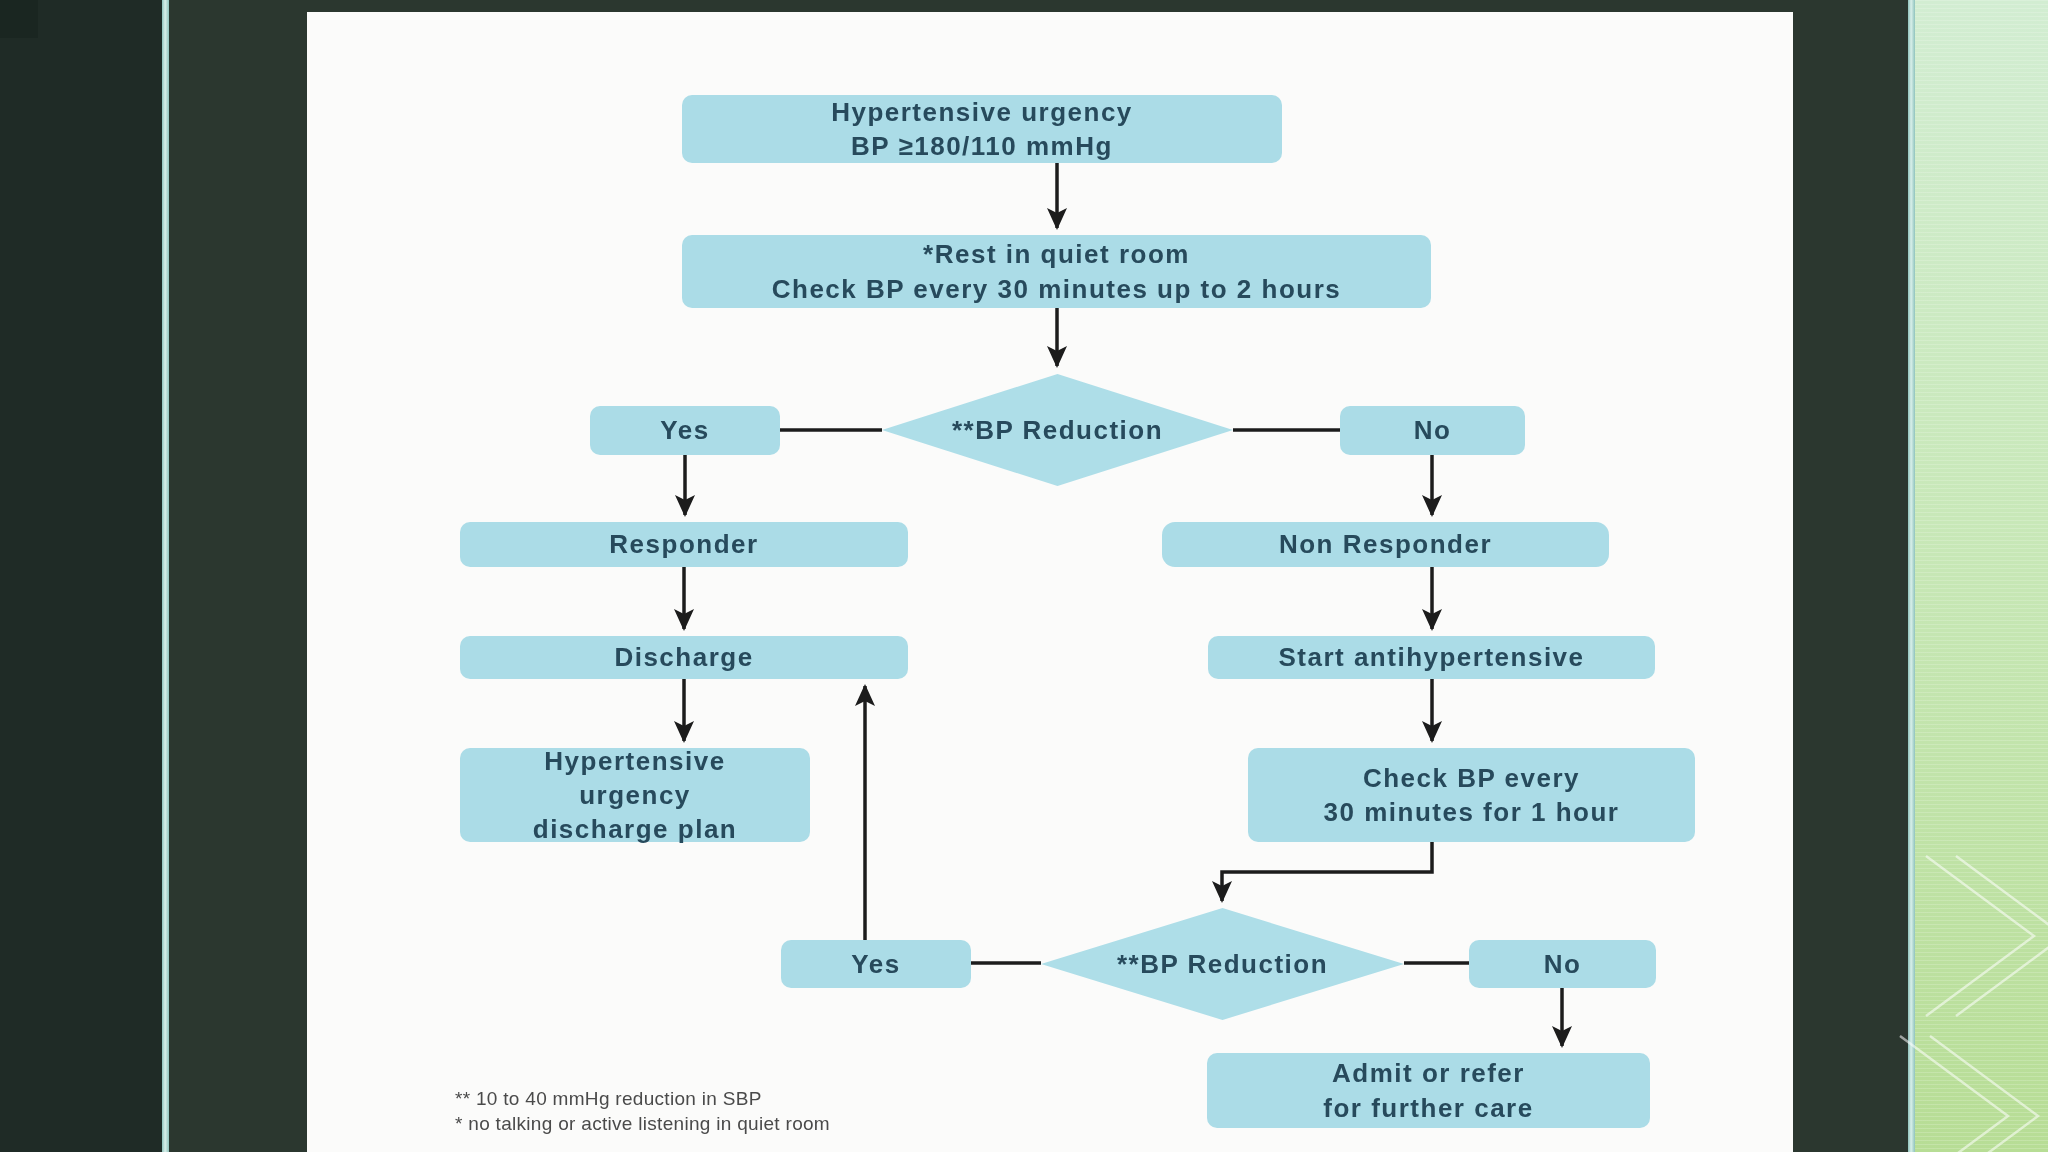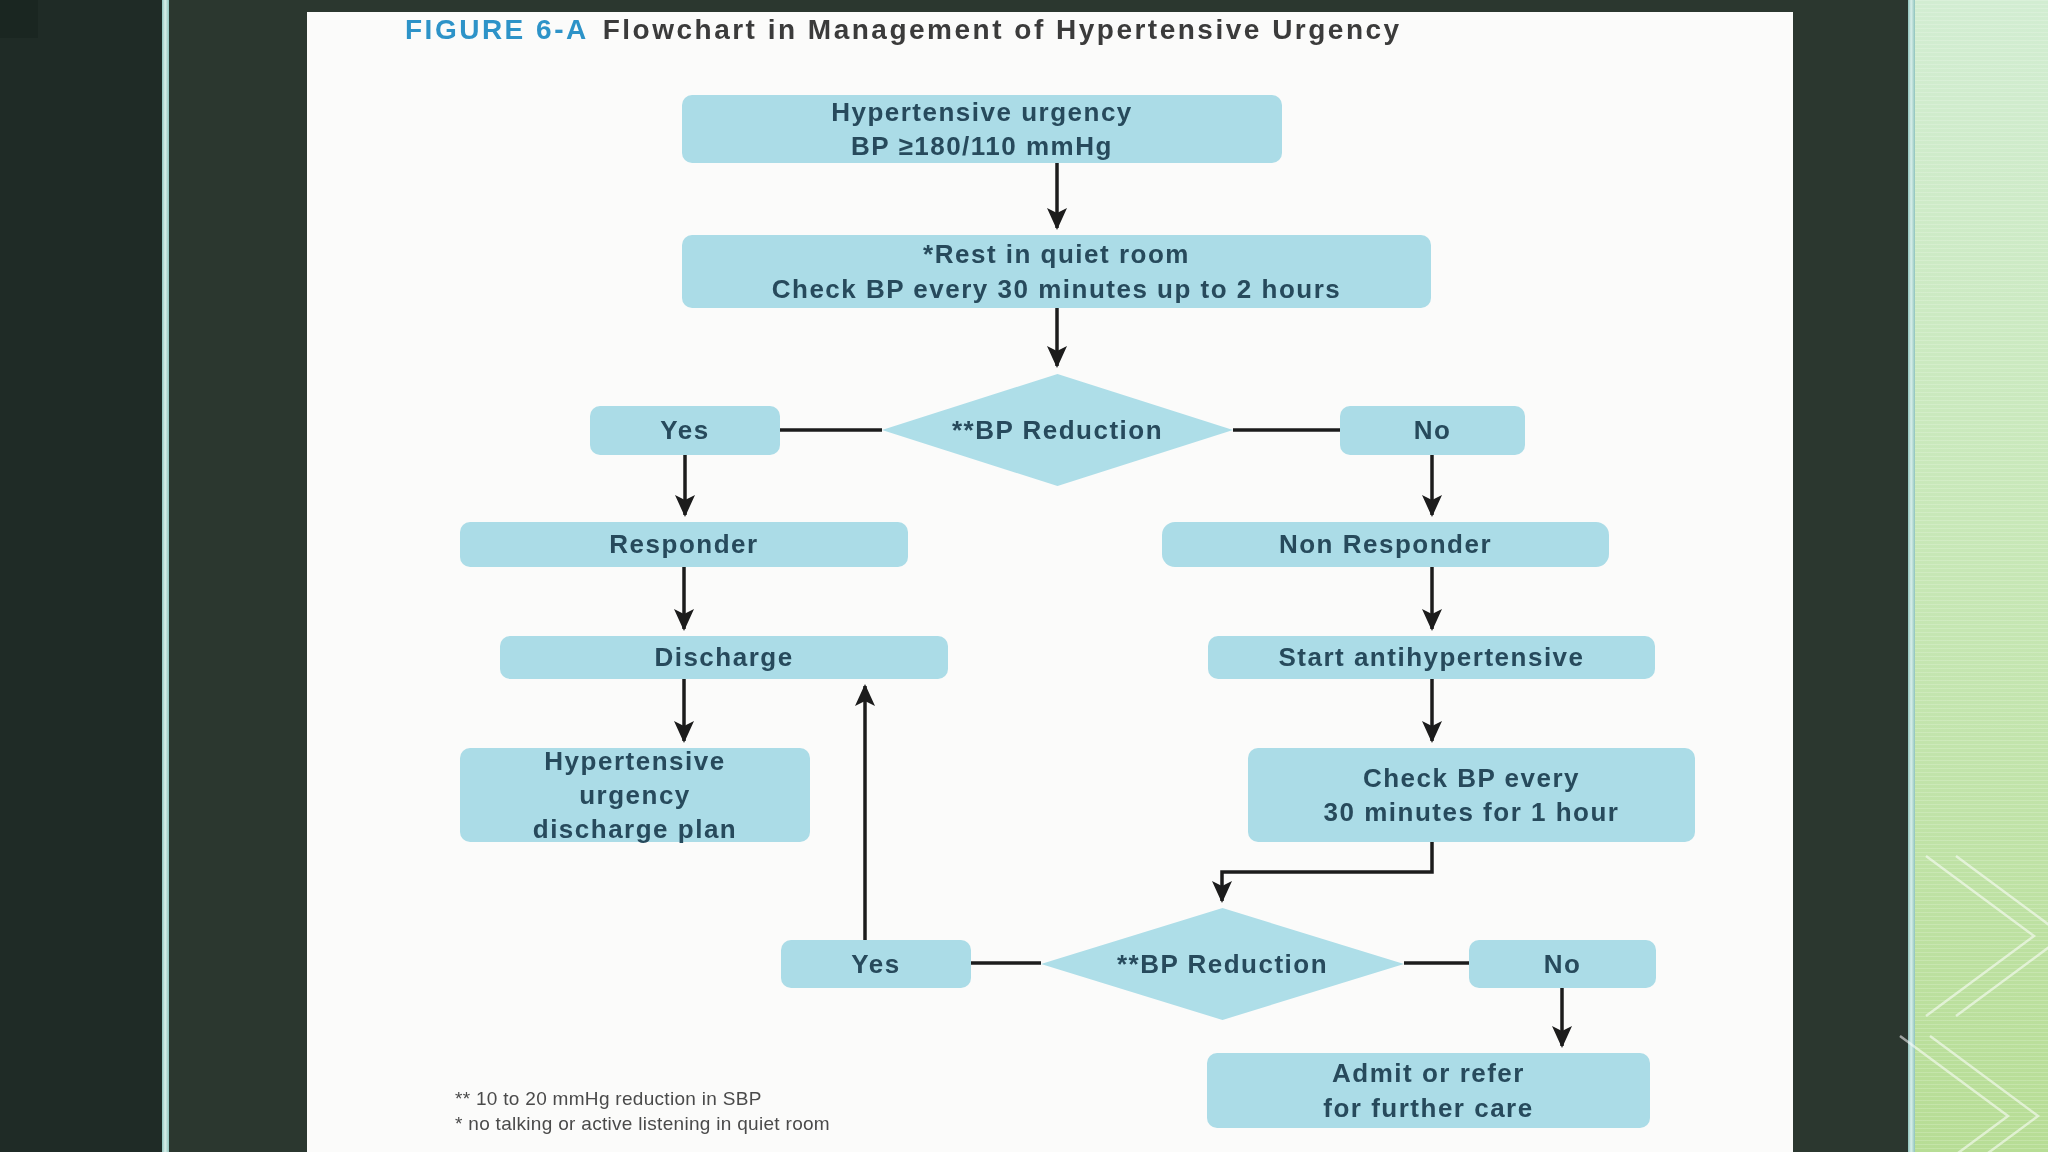--- a/index.html
+++ b/index.html
@@ -62,23 +62,20 @@
 
   <div class="band" id="band-left-dark"></div>
   <div id="corner-sq"></div>
   <div class="band teal-line" id="teal-left"></div>
   <div class="band" id="band-right-dark"></div>
   <div class="band teal-line" id="teal-right"></div>
   <div class="band" id="band-green"></div>
 
   <div id="panel"></div>
 
-  <div id="figure-title">
-    <span class="fig-label">FIGURE 6-A</span><span>Flowchart in Management of Hypertensive Urgency</span>
-  </div>
 
   <svg id="connectors" width="2048" height="1152" viewBox="0 0 2048 1152">
     <defs>
       <marker id="arrow" markerUnits="userSpaceOnUse" markerWidth="26" markerHeight="24" refX="20" refY="10" orient="auto">
         <path d="M0,0 L22,10 L0,20 L5,10 Z" fill="#1c1c1c"></path>
       </marker>
     </defs>
     <path class="flow-line" d="M1057 163 V 228" marker-end="url(#arrow)"></path>
     <path class="flow-line" d="M1057 308 V 366" marker-end="url(#arrow)"></path>
     <path class="flow-line" d="M685 455 V 515" marker-end="url(#arrow)"></path>
@@ -110,38 +107,38 @@
   <div class="node diamond" style="left:882px;top:374px;width:351px;height:112px;">**BP Reduction</div>
 
   <div class="node" style="left:590px;top:406px;width:190px;height:49px;">Yes</div>
 
   <div class="node" style="left:1340px;top:406px;width:185px;height:49px;">No</div>
 
   <div class="node" style="left:460px;top:522px;width:448px;height:45px;">Responder</div>
 
   <div class="node" style="left:1162px;top:522px;width:447px;height:45px;border-radius:13px;">Non Responder</div>
 
-  <div class="node" style="left:460px;top:636px;width:448px;height:43px;margin-left:40px;">Discharge</div>
+  <div class="node" style="left:460px;top:636px;width:448px;height:43px;">Discharge</div>
 
   <div class="node" style="left:1208px;top:636px;width:447px;height:43px;">Start antihypertensive</div>
 
   <div class="node" style="left:460px;top:748px;width:350px;height:94px;">Hypertensive
 urgency
 discharge plan</div>
 
   <div class="node" style="left:1208px;top:748px;width:447px;height:94px;margin-left:40px;">Check BP every
 30 minutes for 1 hour</div>
 
   <div class="node diamond" style="left:1041px;top:908px;width:363px;height:112px;">**BP Reduction</div>
 
   <div class="node" style="left:781px;top:940px;width:190px;height:48px;">Yes</div>
 
   <div class="node" style="left:1469px;top:940px;width:187px;height:48px;">No</div>
 
   <div class="node" style="left:1207px;top:1053px;width:443px;height:75px;">Admit or refer
 for further care</div>
 
   <div id="footnotes">
-    <div>** 10 to 20 mmHg reduction in SBP</div>
+    <div>** 10 to 40 mmHg reduction in SBP</div>
     <div>* no talking or active listening in quiet room</div>
   </div>
 
 </div>
 
 </body></html>

